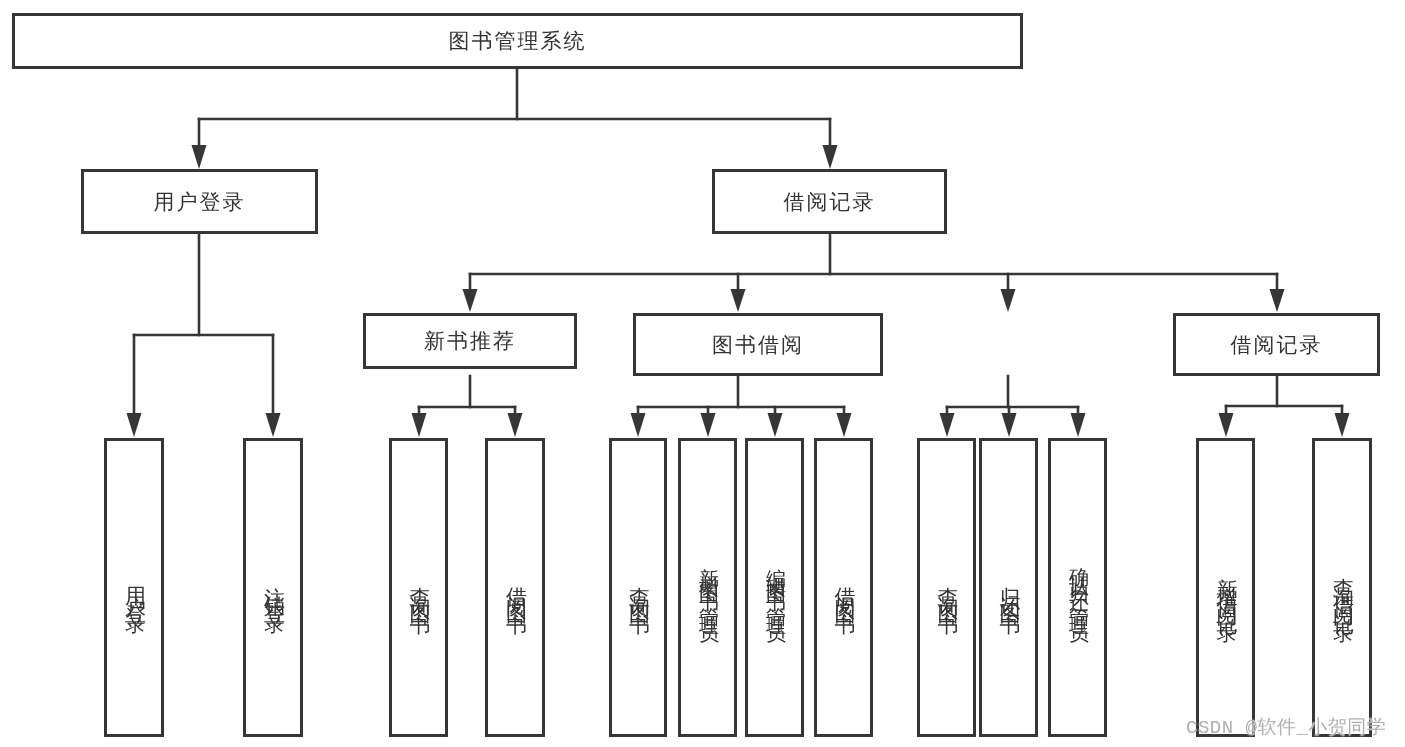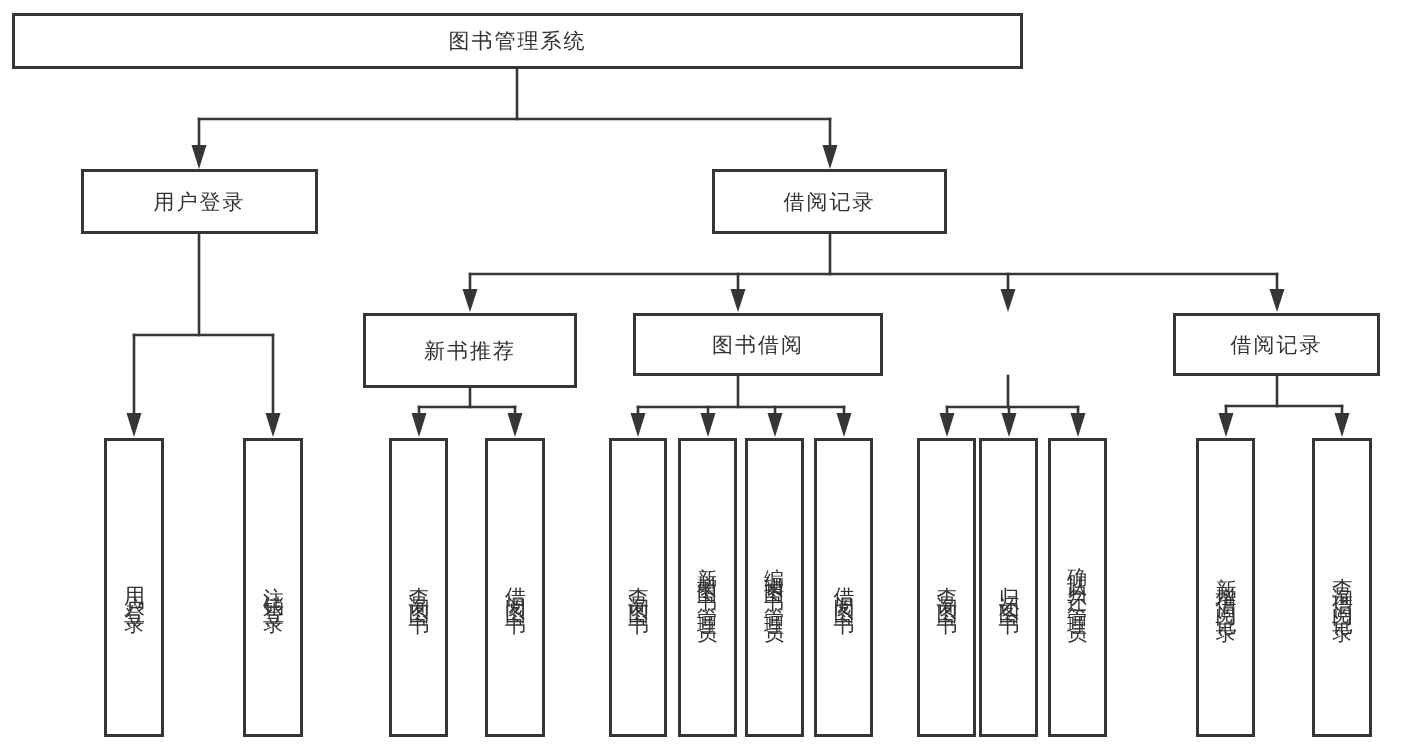--- a/index.html
+++ b/index.html
@@ -1,21 +1,21 @@
 <!DOCTYPE html>
 <html><head>
 <meta charset="utf-8">
 <style>
   html, body { margin: 0; padding: 0; background: #ffffff; }
   .canvas {
     position: relative;
     width: 1405px;
     height: 747px;
     background: #ffffff;
-    font-family: Liberation Serif, serif;
+    font-family: Liberation Mono, monospace;
     color: #333333;
     overflow: hidden;
   }
   .connectors { position: absolute; left: 0; top: 0; width: 1405px; height: 747px; }
   .box {
     position: absolute;
     box-sizing: border-box;
     border: 3px solid #363636;
     background: #ffffff;
     display: flex;
@@ -133,21 +133,21 @@
     <span class="hlabel">图书管理系统</span>
   </div>
 
   <div class="box" style="left:81px; top:169px; width:237px; height:65px;">
     <span class="hlabel">用户登录</span>
   </div>
   <div class="box" style="left:712px; top:169px; width:235px; height:65px;">
     <span class="hlabel">借阅记录</span>
   </div>
 
-  <div class="box" style="left:363px; top:313px; width:214px; height:75px;">
+  <div class="box" style="left:363px; top:313px; width:214px; height:56px;">
     <span class="hlabel">新书推荐</span>
   </div>
   <div class="box" style="left:633px; top:313px; width:250px; height:63px;">
     <span class="hlabel">图书借阅</span>
   </div>
   <div class="box" style="left:1173px; top:313px; width:207px; height:63px;">
     <span class="hlabel">借阅记录</span>
   </div>
 
   <div class="box" style="left:104px; top:438px; width:60px; height:299px;">
@@ -187,14 +187,15 @@
     <span class="vtext long">确认归还（管理员）</span>
   </div>
 
   <div class="box" style="left:1196px; top:438px; width:59px; height:299px;">
     <span class="vtext">新增借阅记录</span>
   </div>
   <div class="box" style="left:1312px; top:438px; width:60px; height:299px;">
     <span class="vtext">查询借阅记录</span>
   </div>
 
+  <div class="watermark">CSDN @软件_小贺同学</div>
 
 </div>
 
 </body></html>

